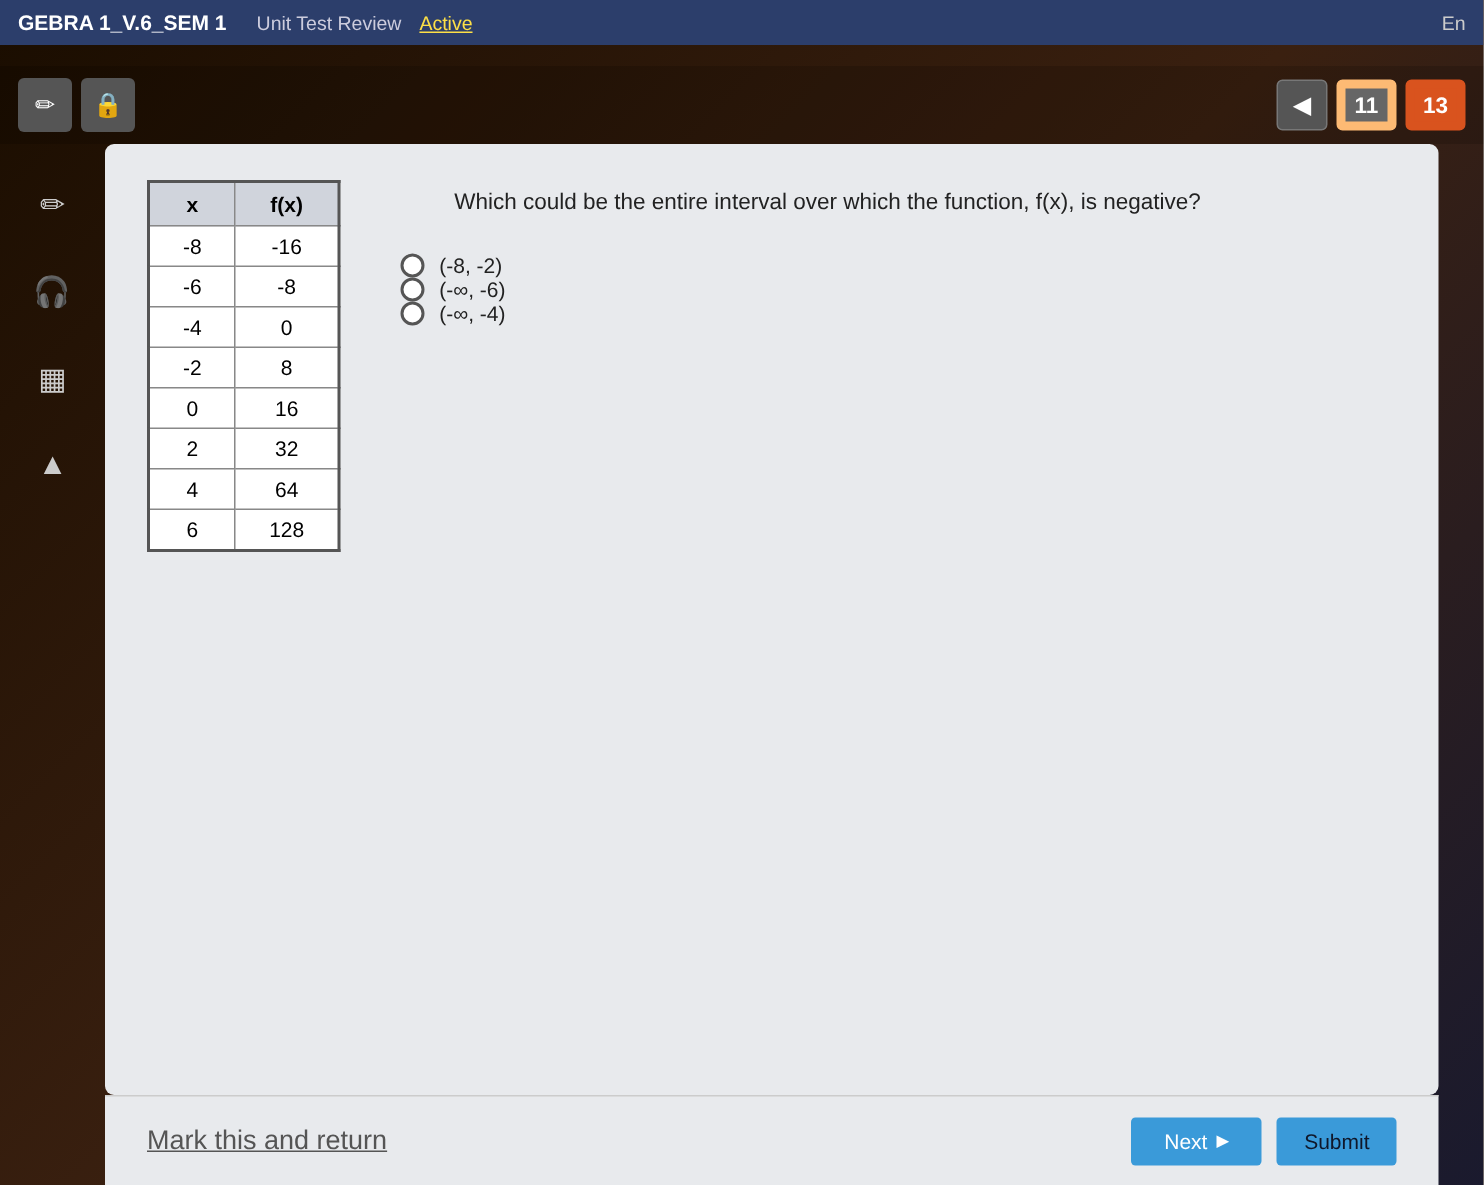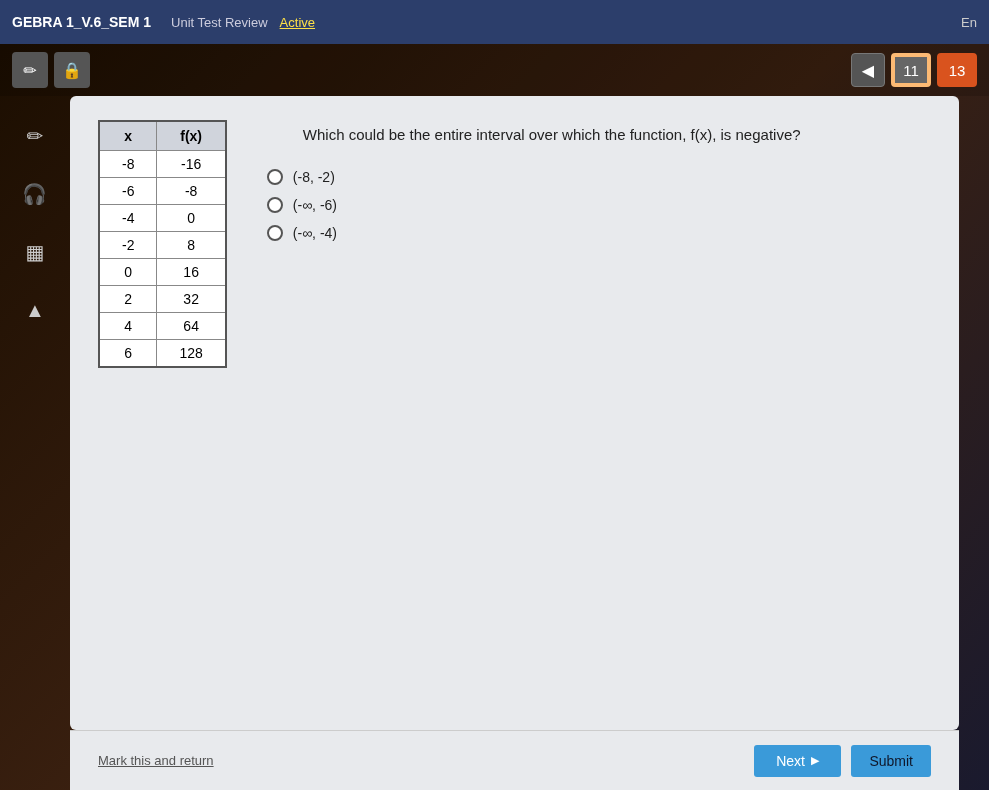--- a/index.html
+++ b/index.html
@@ -17,21 +17,21 @@
       position: absolute;
       top: 0; left: 0;
       width: 100%; height: 100%;
       background: linear-gradient(135deg, #1a0d00 0%, #3a2010 50%, #1a1a2e 100%);
     }
 
     
     .top-bar {
       position: absolute;
       top: 0; left: 0; right: 0;
-      height: 44px;
+      height: 30px;
       background: #2c3e6b;
       display: flex;
       align-items: center;
       padding: 0 12px;
       z-index: 10;
     }
 
     .top-bar-title {
       color: white;
       font-size: 14px;
@@ -99,25 +99,25 @@
       font-size: 16px;
       cursor: pointer;
       display: flex;
       align-items: center;
       justify-content: center;
     }
 
     .nav-page-num {
       width: 40px; height: 34px;
       background: #666;
-      border: 4px solid #fdba74;
+      border: 6px solid #fdba74;
       border-radius: 4px;
       color: white;
       font-size: 15px;
-      font-weight: normal;
+      font-weight: bold;
       display: flex;
       align-items: center;
       justify-content: center;
     }
 
     .nav-page-num.active {
       background: #d9531e;
       border-color: #d9531e;
     }
 
@@ -204,21 +204,20 @@
       color: #222;
       margin-bottom: 22px;
       line-height: 1.5;
       margin-left: 36px;
     }
 
     .options-list {
       list-style: none;
       display: flex;
       flex-direction: column;
-      gap: 12px;
     }
 
     .option-item {
       display: flex;
       align-items: center;
       gap: 10px;
       cursor: pointer;
     }
 
     .option-radio {
@@ -241,21 +240,21 @@
       height: 60px;
       background: #e8eaed;
       display: flex;
       align-items: center;
       padding: 0 28px;
       border-top: 1px solid #ccc;
     }
 
     .mark-return-link {
       color: #555;
-      font-size: 13px;
+      font-size: 18px;
       text-decoration: underline;
       cursor: pointer;
       background: none;
       border: none;
     }
 
     .bottom-right-btns {
       margin-left: auto;
       display: flex;
       gap: 10px;

